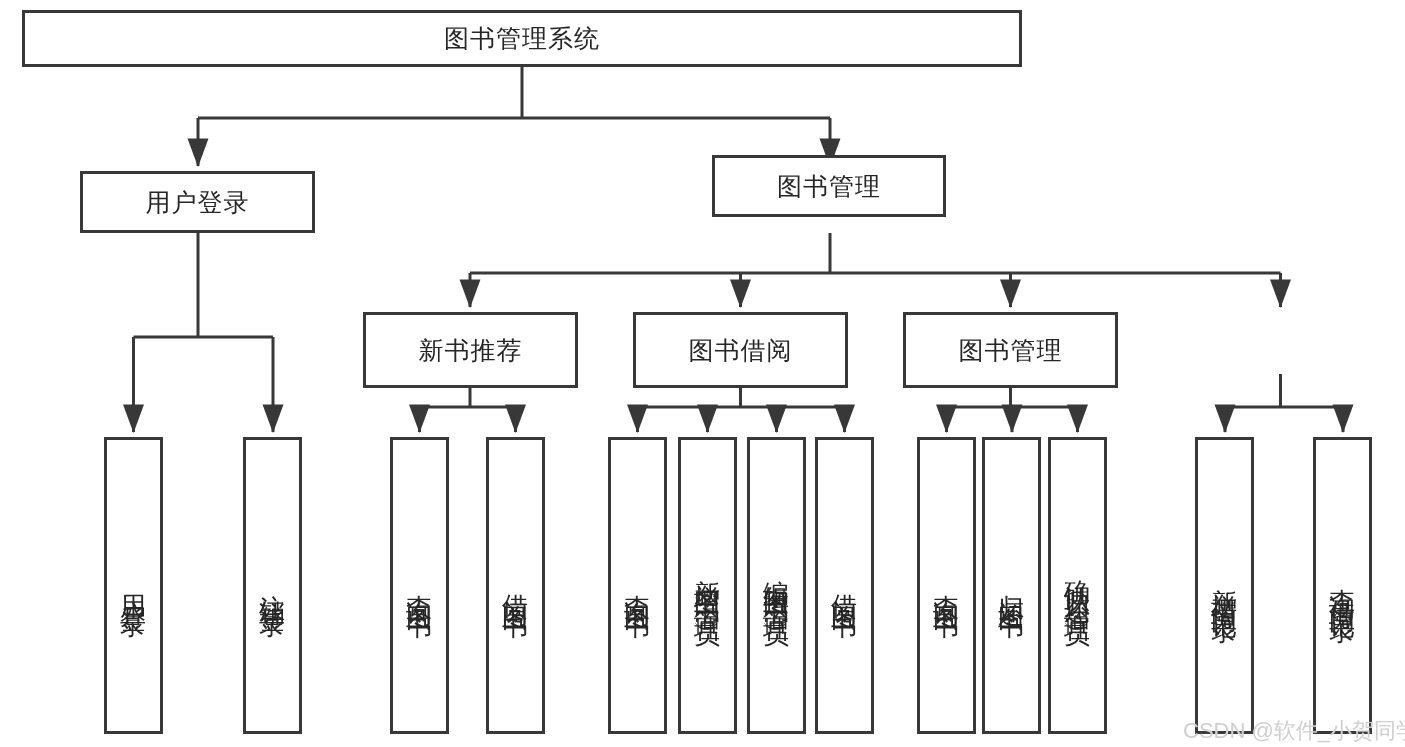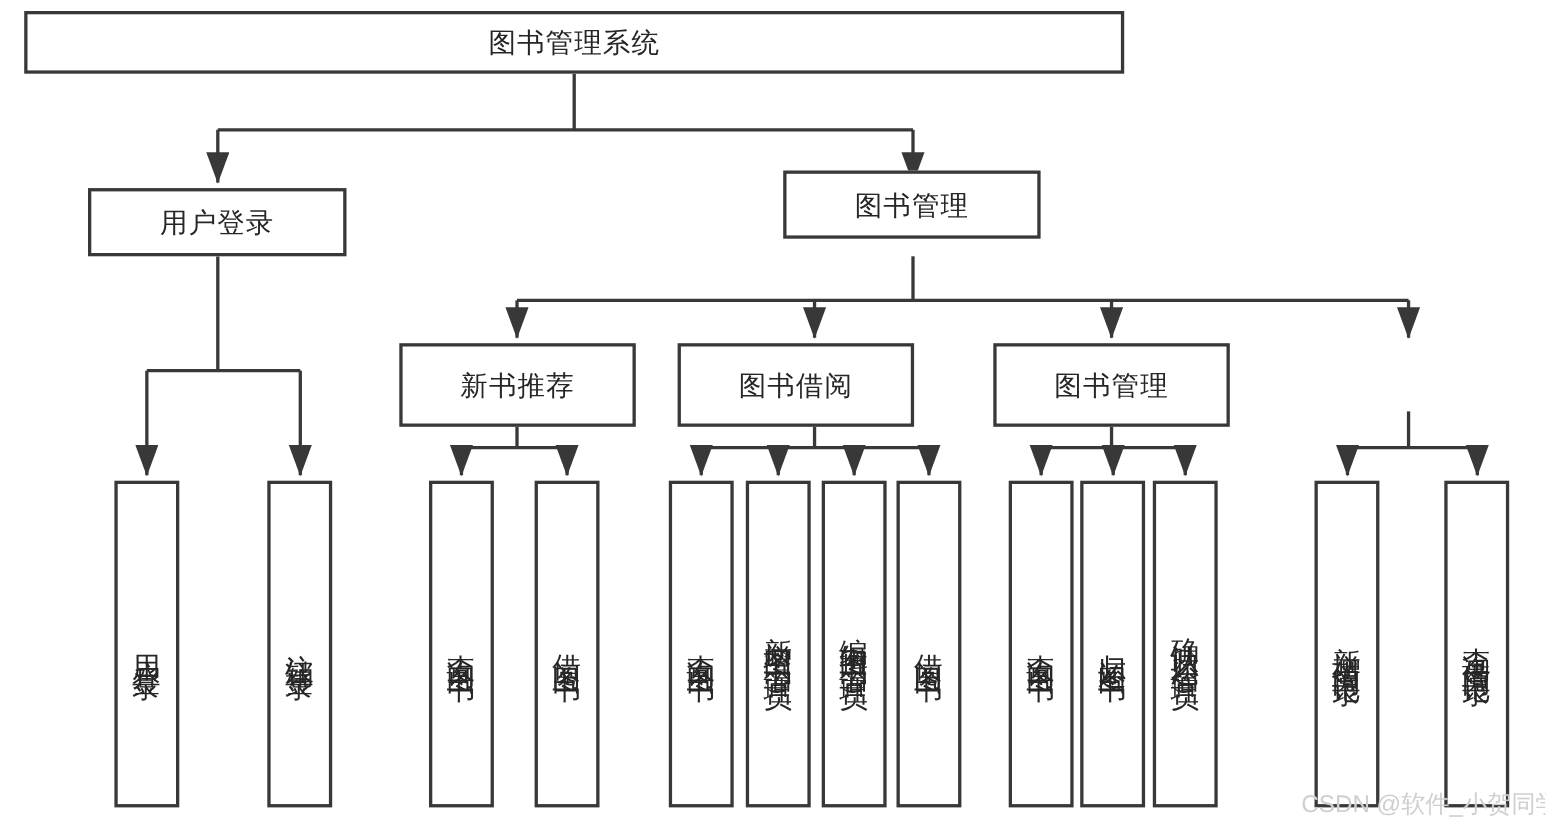--- a/index.html
+++ b/index.html
@@ -23,21 +23,21 @@
   }
   .h-label{font-size:25px;letter-spacing:1px;white-space:nowrap;}
   
   .b-root{left:22px;top:10px;width:1000px;height:57px;}
   
   .b-l2a{left:80px;top:171px;width:235px;height:62px;}
   .b-l2b{left:712px;top:155px;width:234px;height:62px;}
   
   .b-l3{top:312px;width:215px;height:76px;}
   .b-l3a{left:363px;}
-  .b-l3b{left:616px;}
+  .b-l3b{left:633px;}
   .b-l3c{left:903px;}
   .b-l3d{left:1173px;}
   
   .leaf{top:437px;width:59px;height:297px;}
   .leaf span{
     writing-mode:vertical-rl;
     text-orientation:mixed;
     font-size:26px;
     line-height:1;
     letter-spacing:6px;

